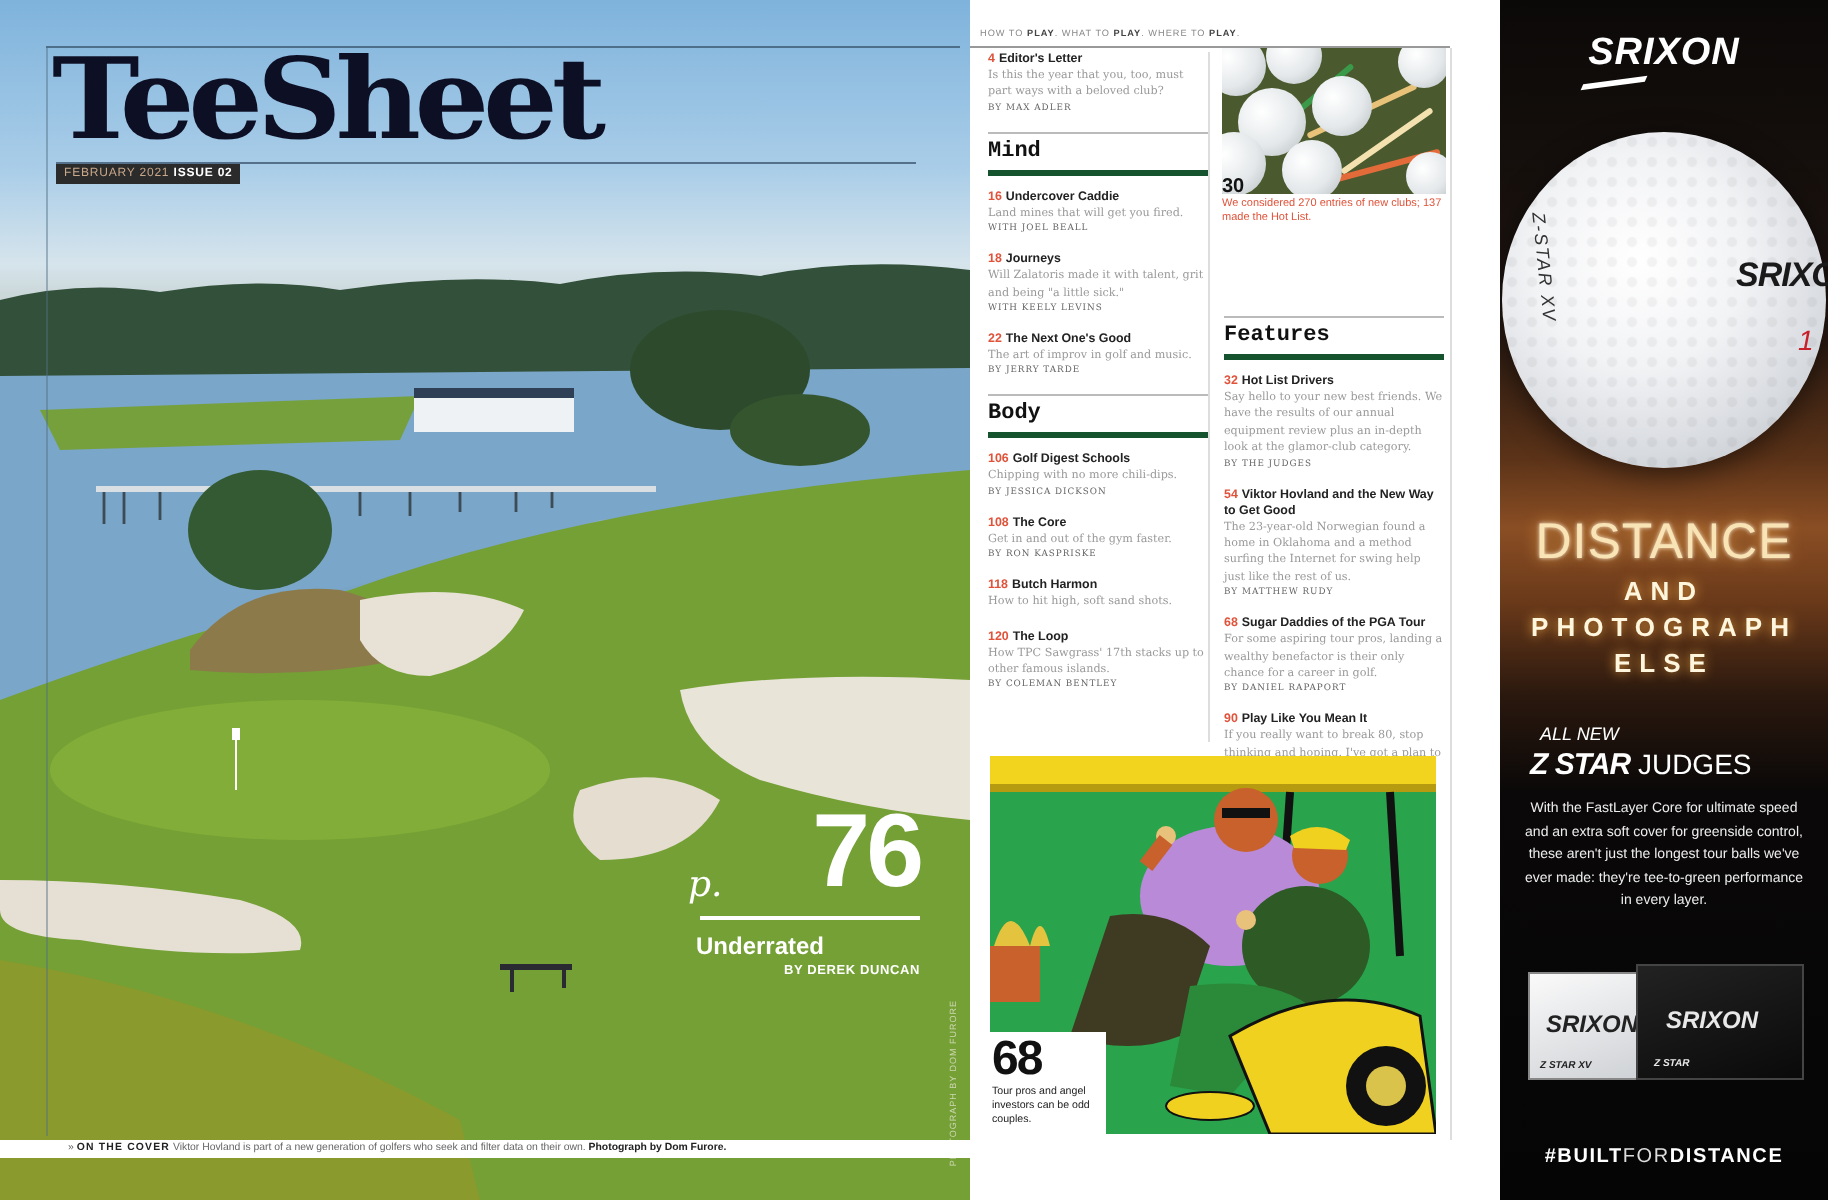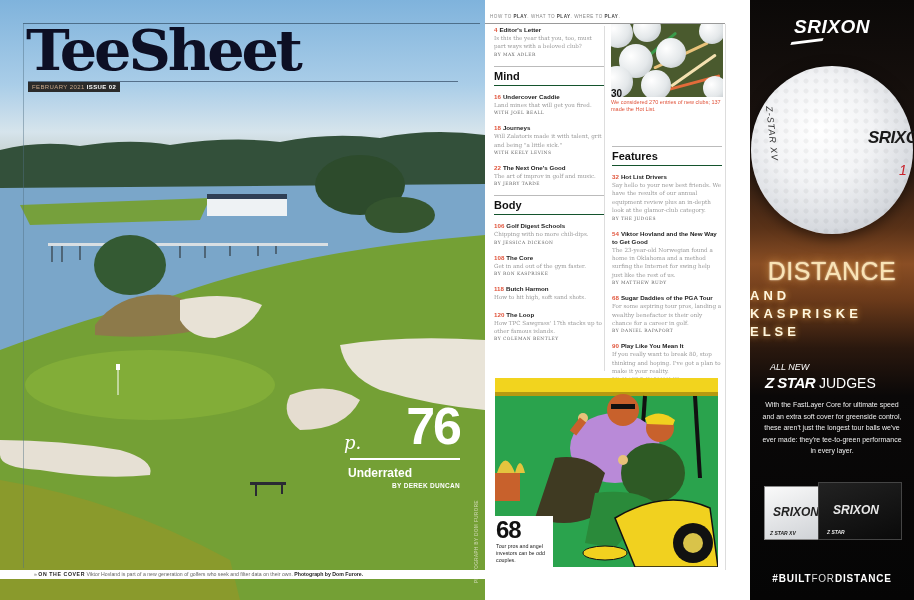--- a/index.html
+++ b/index.html
@@ -31,21 +31,21 @@
 .top-rule{position:absolute;left:0;top:23px;width:240px;height:1px;background:#999}
 .col{position:absolute;top:26px;width:110px}
 .colA{left:9px}.colB{left:127px;top:146px}
 .vdiv{position:absolute;left:119px;top:26px;width:1px;height:345px;background:#ddd}
 .vdiv2{position:absolute;left:240px;top:24px;width:1px;height:546px;background:#ddd}
 .entry{margin-bottom:9px}
 .entry .t{font-size:6.2px;font-weight:bold;color:#222;line-height:8px}
 .entry .t .n{color:#e0533a;margin-right:2px}
 .entry .d{font-family:"DejaVu Serif",serif;font-size:5.6px;color:#999;line-height:8.4px}
 .entry .a{font-family:"DejaVu Serif",serif;font-size:4.4px;color:#666;letter-spacing:.5px;margin-top:1px}
-.sec{border-top:1px solid #bbb;border-bottom:1px solid #14532d;padding:3px 0 3px;margin:4px 0 7px;font-family:Liberation Sans, sans-serif;font-weight:bold;font-size:11px;color:#111}
+.sec{border-top:1px solid #bbb;border-bottom:3px solid #14532d;padding:3px 0 3px;margin:4px 0 7px;font-family:Liberation Mono, monospace;font-weight:bold;font-size:11px;color:#111}
 .balls{position:absolute;left:126px;top:24px;width:112px;height:73px;overflow:hidden;background:#4a5a2e}
 .balls .b{position:absolute;border-radius:50%;background:radial-gradient(circle at 35% 35%,#fff,#e4e8ea 55%,#b5bcc0)}
 .balls .tee{position:absolute;height:3px;border-radius:2px}
 .cap{position:absolute;left:126px;top:89px;width:112px}
 .cap .n{font-size:10px;font-weight:bold;color:#111;line-height:10px}
 .cap .t{font-size:5.5px;color:#e0533a;line-height:7px}
 .illo{position:absolute;left:10px;top:378px;width:223px;height:189px;overflow:hidden;background:#2aa34d}
 .illo-box{position:absolute;left:0;top:138px;width:58px;height:51px;background:#fff;padding:3px 0 0 1px}
 .illo-box .n{font-size:24px;font-weight:bold;color:#111;line-height:22px;letter-spacing:-1px}
 .illo-box .t{font-size:5.3px;color:#222;line-height:6.8px;margin-top:2px}
@@ -53,21 +53,21 @@
  background:linear-gradient(180deg,#0b0908 0%,#1d1410 25%,#5a3218 38%,#8a4e24 44%,#6b3a1a 50%,#2a180e 58%,#0a0808 66%,#050505 100%)}
 .srixon{position:absolute;left:0;top:16px;width:164px;text-align:center;color:#fff;font-weight:bold;font-style:italic;font-size:19px;letter-spacing:.5px}
 .srixon-sw{position:absolute;left:42px;top:40px;width:30px;height:3px;background:#fff;transform:skewX(-30deg) rotate(-8deg)}
 .ball{position:absolute;left:1px;top:66px;width:162px;height:168px;border-radius:50%;
  background:radial-gradient(circle at 42% 38%,#ffffff 0%,#f2f3f5 38%,#d7dadf 70%,#b3b7bd 100%);box-shadow:0 4px 14px rgba(0,0,0,.5)}
 .ball .dimples{position:absolute;inset:0;border-radius:50%;background:radial-gradient(circle,rgba(0,0,0,.05) 2px,transparent 3px) 0 0/10px 10px;opacity:.9}
 .ball .br{position:absolute;left:117px;top:62px;font-weight:bold;font-style:italic;font-size:17px;color:#1a1a1a;letter-spacing:-.5px}
 .ball .one{position:absolute;left:148px;top:96px;font-size:14px;color:#c8202a;font-style:italic}
 .ball .zs{position:absolute;left:16px;top:40px;font-size:9px;color:#333;writing-mode:vertical-rl;font-style:italic;letter-spacing:1px;transform:rotate(-6deg)}
 .distance{position:absolute;left:0;top:257px;width:164px;text-align:center;color:#f9e4b6;font-size:25px;letter-spacing:.5px;text-shadow:0 0 8px #e6a24a,0 0 2px #fff}
-.and{position:absolute;left:0;top:287px;width:164px;color:#fff6dd;font-size:13px;line-height:18px;letter-spacing:4px;font-weight:bold;text-shadow:0 0 6px #e7a040}
+.and{position:absolute;left:0;top:287px;width:164px;text-align:center;color:#fff6dd;font-size:13px;line-height:18px;letter-spacing:4px;font-weight:bold;text-shadow:0 0 6px #e7a040}
 .allnew{position:absolute;left:20px;top:362px;color:#fff;font-style:italic;font-size:9px}
 .zstar{position:absolute;left:15px;top:374px;color:#fff;font-size:14px;white-space:nowrap}
 .zstar b{font-style:italic;font-weight:900;font-size:15px;letter-spacing:-.5px}
 .adcopy{position:absolute;left:12px;top:399px;width:140px;text-align:center;color:#eee;font-size:7px;line-height:11.5px}
 .boxes{position:absolute;left:14px;top:482px;width:142px;height:60px}
 .box1{position:absolute;left:0;top:4px;width:57px;height:54px;background:linear-gradient(160deg,#fafafa,#cfd2d6);border:1px solid #888}
 .box2{position:absolute;left:54px;top:0;width:84px;height:58px;background:linear-gradient(160deg,#222,#0a0a0a);border:1px solid #444}
 .box-brand{position:absolute;font-weight:bold;font-style:italic;font-size:12px}
 .box-sub{position:absolute;font-size:5px;font-weight:bold;font-style:italic}
 .hash{position:absolute;left:0;top:573px;width:164px;text-align:center;color:#fff;font-size:10px;letter-spacing:.8px}
@@ -217,21 +217,21 @@
     <div class="b" style="left:45px;top:14px;width:30px;height:30px"></div>
     <div class="b" style="left:88px;top:-6px;width:26px;height:26px"></div>
     <div class="b" style="left:92px;top:52px;width:24px;height:24px"></div>
   </div>
   <div class="cap">
     <div class="n">30</div>
     <div class="t">We considered 270 entries of new clubs; 137 made the Hot List.</div>
   </div>
 
   <div class="col colB">
-    <div class="sec" style="margin-top:0">Features</div>
+    <div class="sec" style="margin-top:12px">Features</div>
     <div class="entry">
       <div class="t"><span class="n">32</span><span>Hot List Drivers</span></div>
       <div class="d">Say hello to your new best friends. We have the results of our annual equipment review plus an in-depth look at the glamor-club category.</div>
       <div class="a">BY THE JUDGES</div>
     </div>
     <div class="entry">
       <div class="t"><span class="n">54</span><span>Viktor Hovland and the New Way to Get Good</span></div>
       <div class="d">The 23-year-old Norwegian found a home in Oklahoma and a method surfing the Internet for swing help just like the rest of us.</div>
       <div class="a">BY MATTHEW RUDY</div>
     </div>
@@ -287,21 +287,21 @@
   <div class="srixon-sw"></div>
   <div class="ball">
     <div class="dimples"></div>
     <div class="zs">Z-STAR XV</div>
     <div class="br">SRIXON</div>
     <div class="one">1</div>
   </div>
   <div class="distance">DISTANCE</div>
   <div class="and">
     <div>AND</div>
-    <div>KASPRISKE</div>
+    <div>PHOTOGRAPH</div>
     <div>ELSE</div>
   </div>
   <div class="allnew">ALL NEW</div>
   <div class="zstar"><b>Z STAR</b> <span>JUDGES</span></div>
   <div class="adcopy">With the FastLayer Core for ultimate speed and an extra soft cover for greenside control, these aren't just the longest tour balls we've ever made: they're tee-to-green performance in every layer.</div>
   <div class="boxes">
     <div class="box1">
       <span class="box-brand" style="left:8px;top:18px;color:#222">SRIXON</span>
       <span class="box-sub" style="left:5px;top:43px;color:#222">Z STAR XV</span>
     </div>

